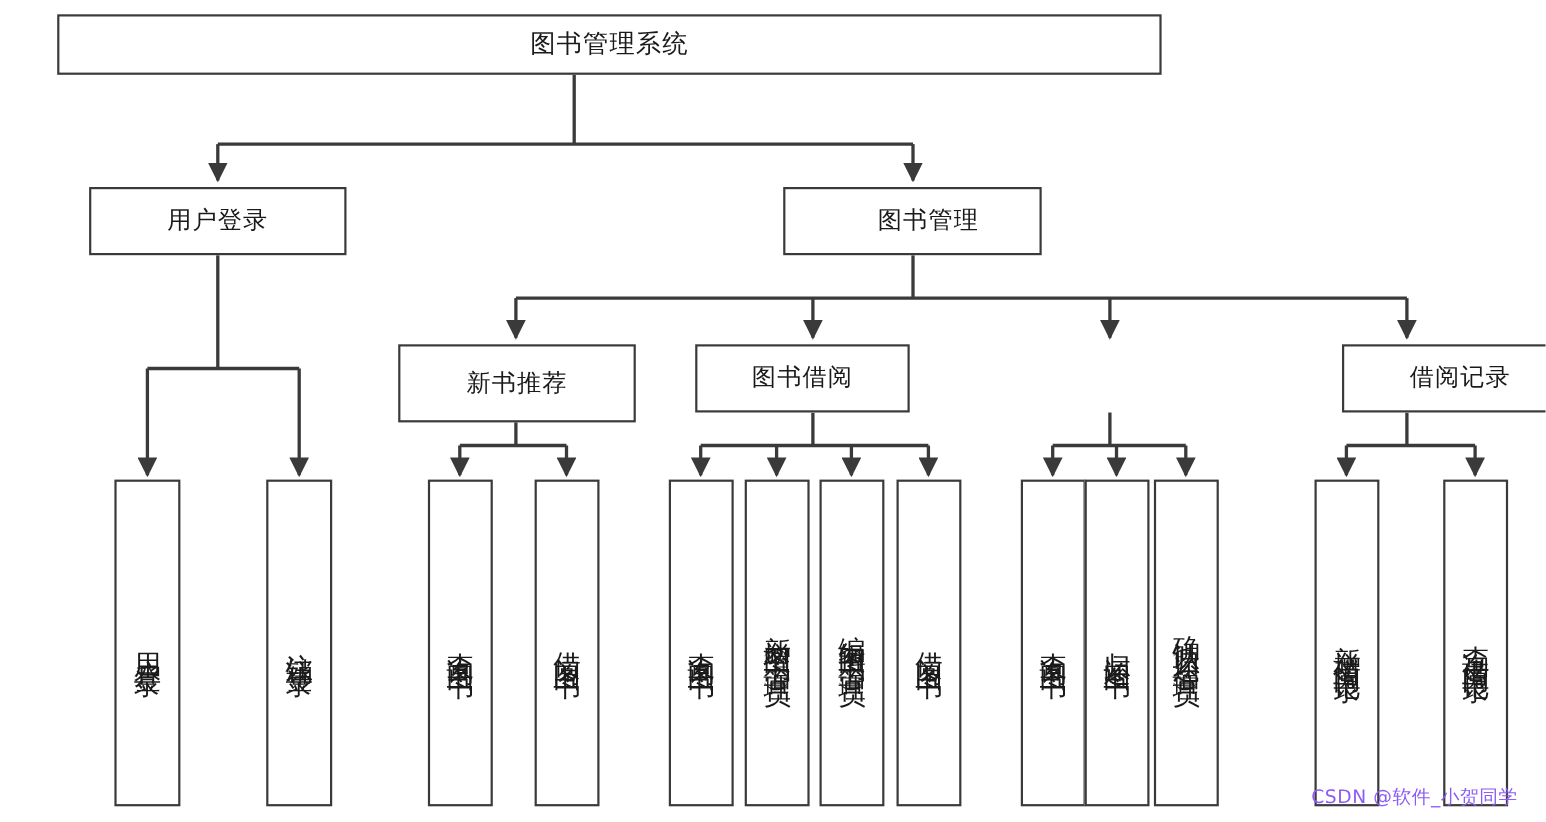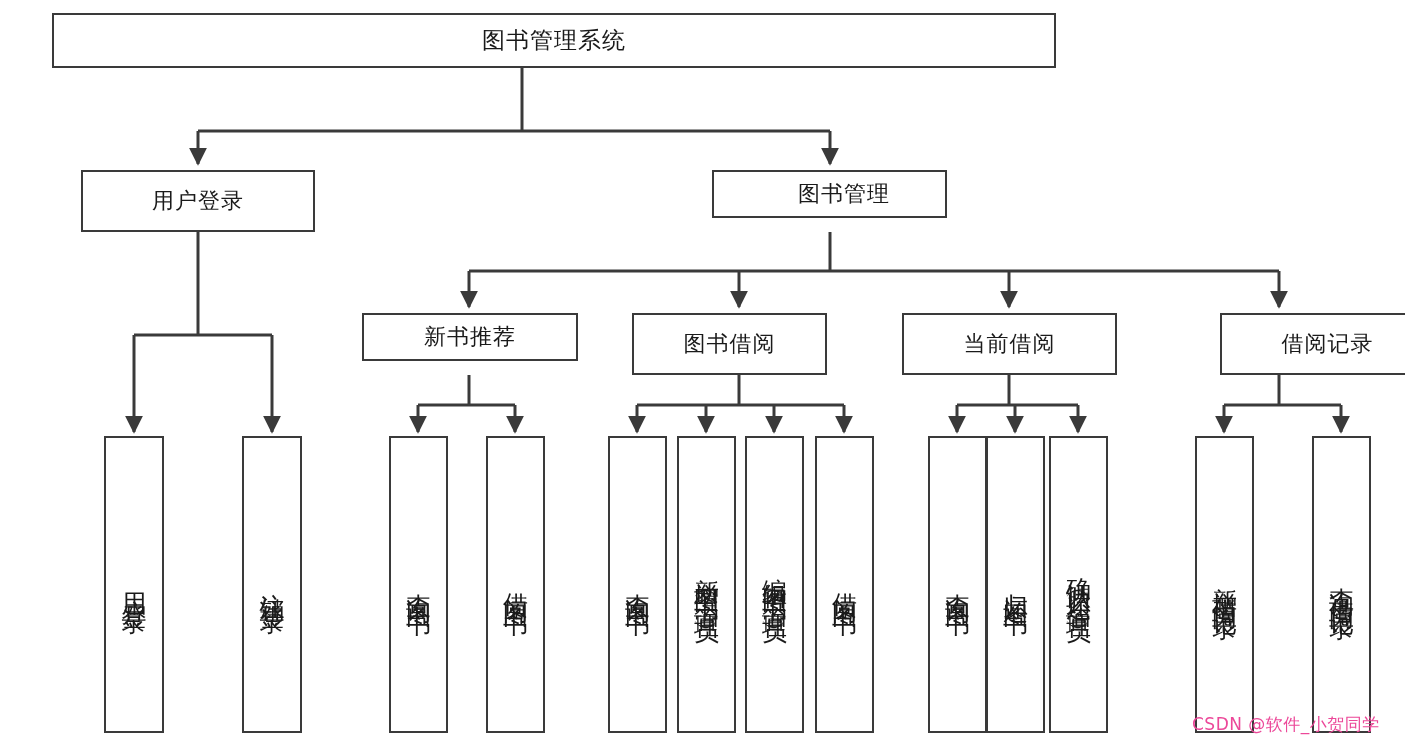--- a/index.html
+++ b/index.html
@@ -47,21 +47,21 @@
     line-height:1;
     white-space:nowrap;
     max-height:100%;
   }
 
   #watermark{
     position:absolute;
     left:1192px;
     top:713px;
     font-size:17px;
-    color:#ec4899;
+    color:#8b5cf6;
     white-space:nowrap;
     letter-spacing:0.5px;
     pointer-events:none;
   }
 </style>
 </head>
 <body>
 
 <div id="canvas">
 
@@ -116,35 +116,32 @@
   </svg>
 
   <div class="node h-node" id="node-root" style="left:20px;top:13px;width:1004px;height:55px;margin-left:32px;">
     <span class="lbl">图书管理系统</span>
   </div>
 
   <div class="node h-node" style="left:81px;top:170px;width:234px;height:62px;">
     <span class="lbl">用户登录</span>
   </div>
 
-  <div class="node h-node" style="left:712px;top:170px;width:235px;height:48px;padding-left:29px;">
+  <div class="node h-node" style="left:712px;top:170px;width:235px;height:62px;padding-left:29px;">
     <span class="lbl">图书管理</span>
   </div>
 
-  <div class="node h-node" style="left:362px;top:313px;width:216px;height:48px;">
+  <div class="node h-node" style="left:362px;top:313px;width:216px;height:71px;">
     <span class="lbl">新书推荐</span>
   </div>
 
   <div class="node h-node" style="left:632px;top:313px;width:195px;height:62px;">
     <span class="lbl">图书借阅</span>
   </div>
 
-  <div class="node h-node" style="left:902px;top:313px;width:215px;height:62px;">
-    <span class="lbl">当前借阅</span>
-  </div>
 
   <div class="node h-node" style="left:1220px;top:313px;width:215px;height:62px;">
     <span class="lbl">借阅记录</span>
   </div>
 
   <div class="node v-node" style="left:104px;top:436px;width:60px;height:297px;">
     <span class="lbl">用户登录</span>
   </div>
   <div class="node v-node" style="left:242px;top:436px;width:60px;height:297px;">
     <span class="lbl">注销登录</span>

